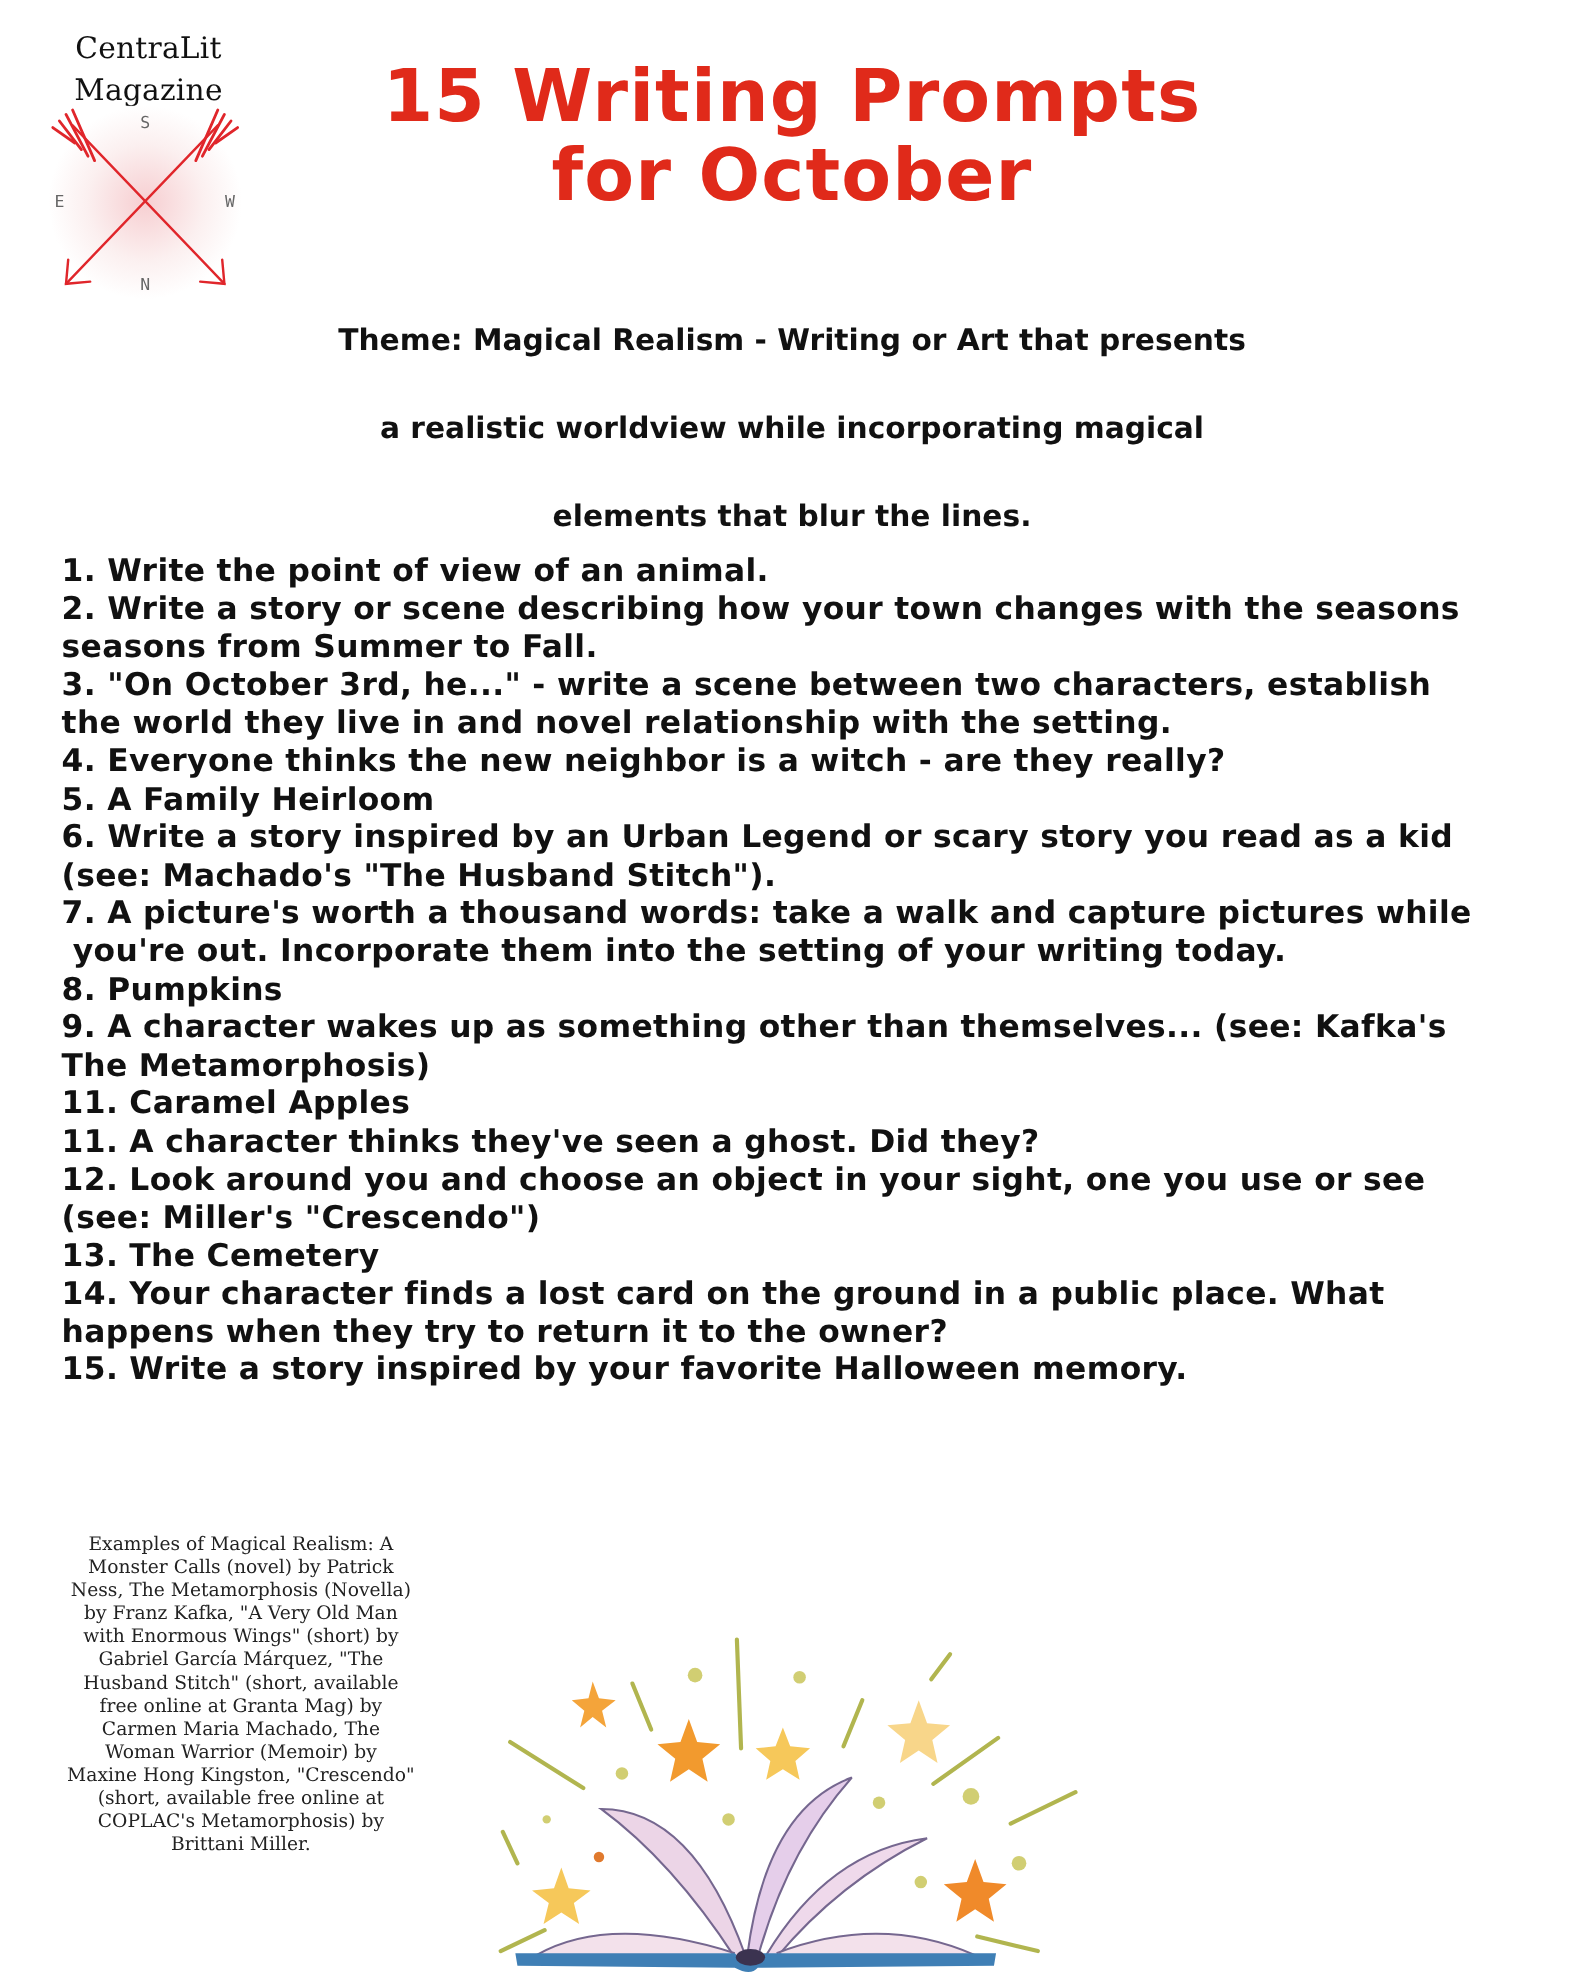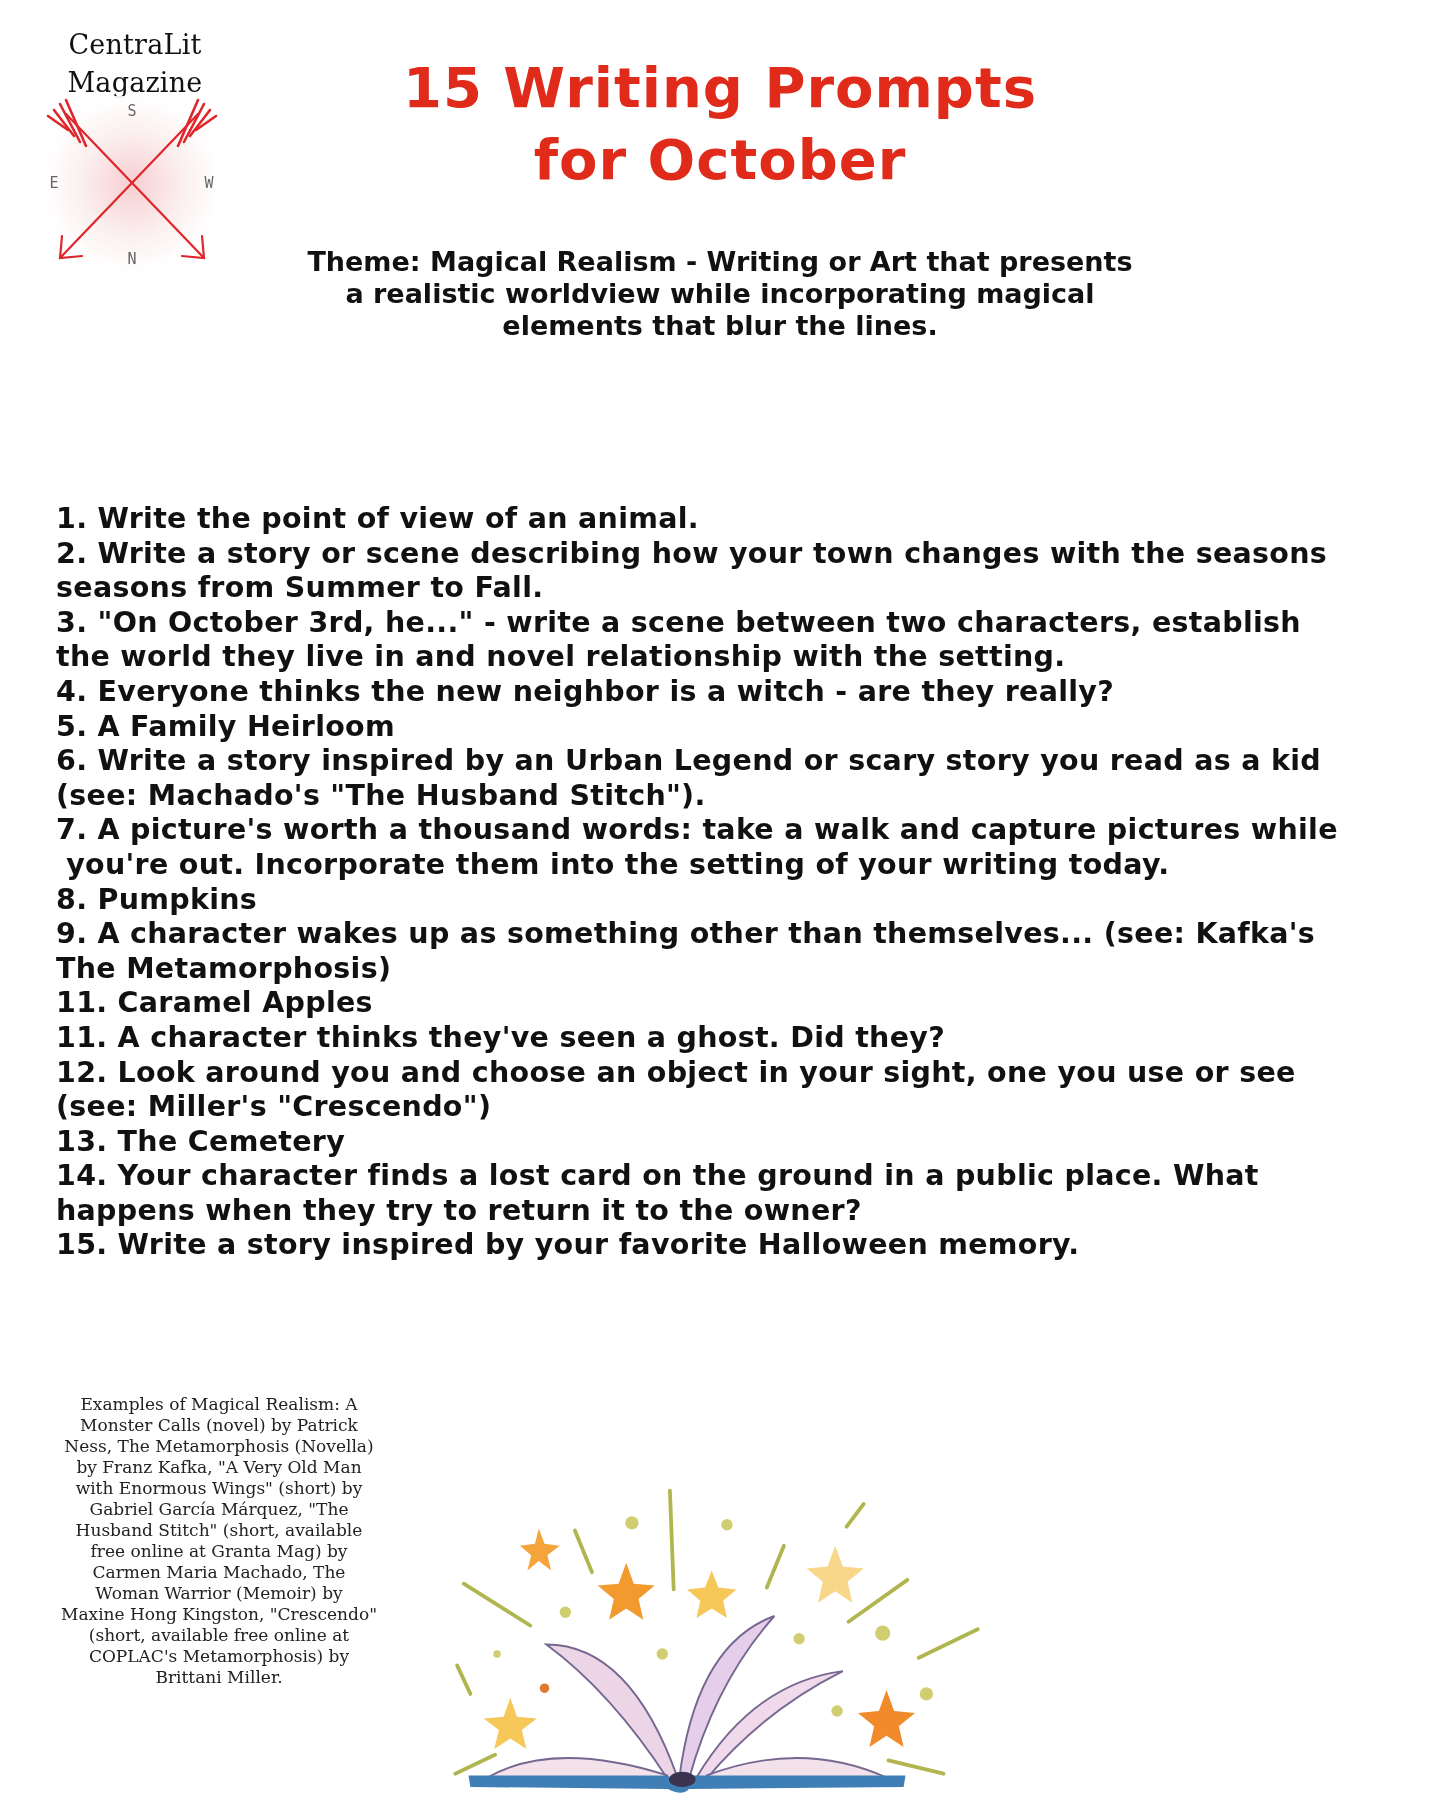--- a/index.html
+++ b/index.html
@@ -1,23 +1,23 @@
 <!DOCTYPE html>
 <html><head>
 <meta charset="utf-8">
 <style>
   html, body { margin:0; padding:0; background:#ffffff; }
   body { width:1440px; height:1800px; position:relative; overflow:hidden; font-family:"DejaVu Sans", sans-serif; }
   .logo { position:absolute; left:40px; top:26px; width:190px; }
   .logo-text { font-family:"DejaVu Serif", serif; font-size:27px; line-height:38px; color:#111; text-align:center; letter-spacing:0.2px; }
   .compass { position:absolute; left:44px; top:96px; width:176px; height:176px; }
-  .title { position:absolute; left:340px; top:52px; width:760px; text-align:center; color:#E02A1A; font-family:"DejaVu Sans", sans-serif; font-weight:bold; font-size:56px; line-height:72px; letter-spacing:1px; }
+  .title { position:absolute; left:340px; top:52px; width:760px; text-align:center; color:#E02A1A; font-family:"DejaVu Sans", sans-serif; font-weight:bold; font-size:66px; line-height:72px; letter-spacing:1px; }
   .title span { display:block; }
   .theme { position:absolute; left:240px; top:246px; width:960px; text-align:center; color:#111; font-weight:bold; font-size:27px; line-height:32px; }
-  .theme span { display:block; }
+  .theme span { display:block;margin-top:48px; }
   .prompts { position:absolute; left:56px; top:502px; width:1380px; margin:0; padding:0; list-style:none; color:#111; font-weight:bold; font-size:28.5px; line-height:34.6px; letter-spacing:0.3px; }
   .prompts li { margin:0; padding:0; white-space:pre; }
   .examples { position:absolute; left:58px; top:1394px; width:322px; text-align:center; font-family:"DejaVu Serif", serif; font-size:17px; line-height:21px; color:#222; }
   .examples span { display:block; white-space:nowrap; }
   .art { position:absolute; left:440px; top:1470px; width:570px; height:330px; }
 </style>
 </head>
 <body>
 
 <div class="logo">

